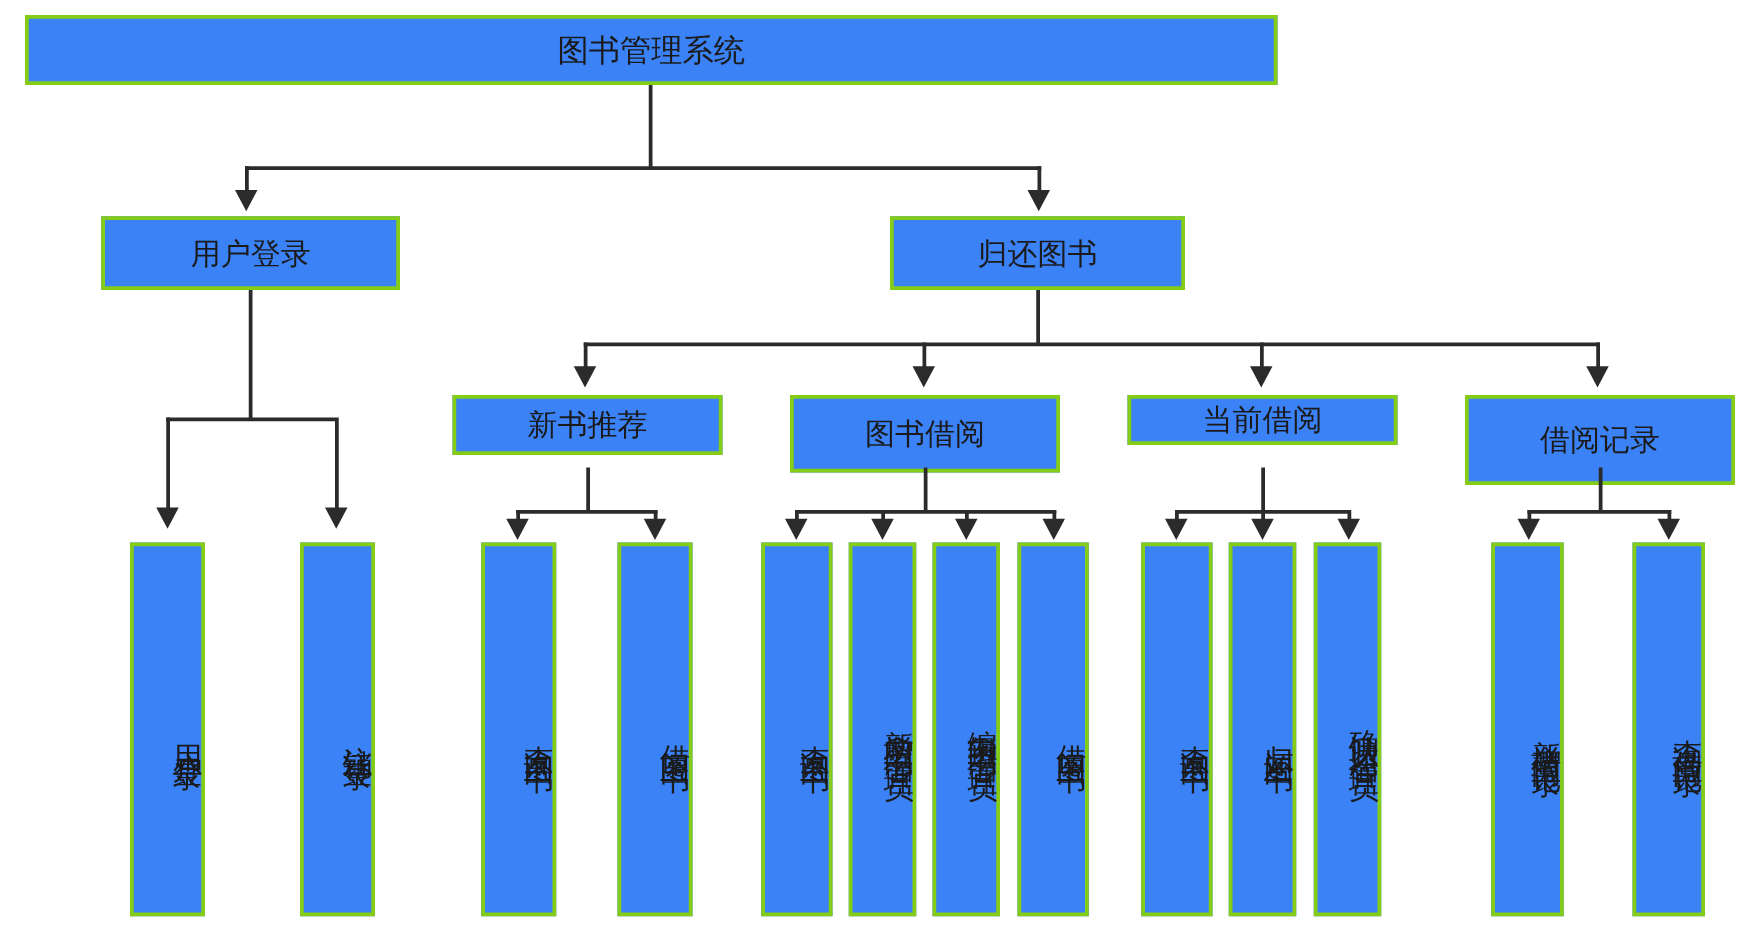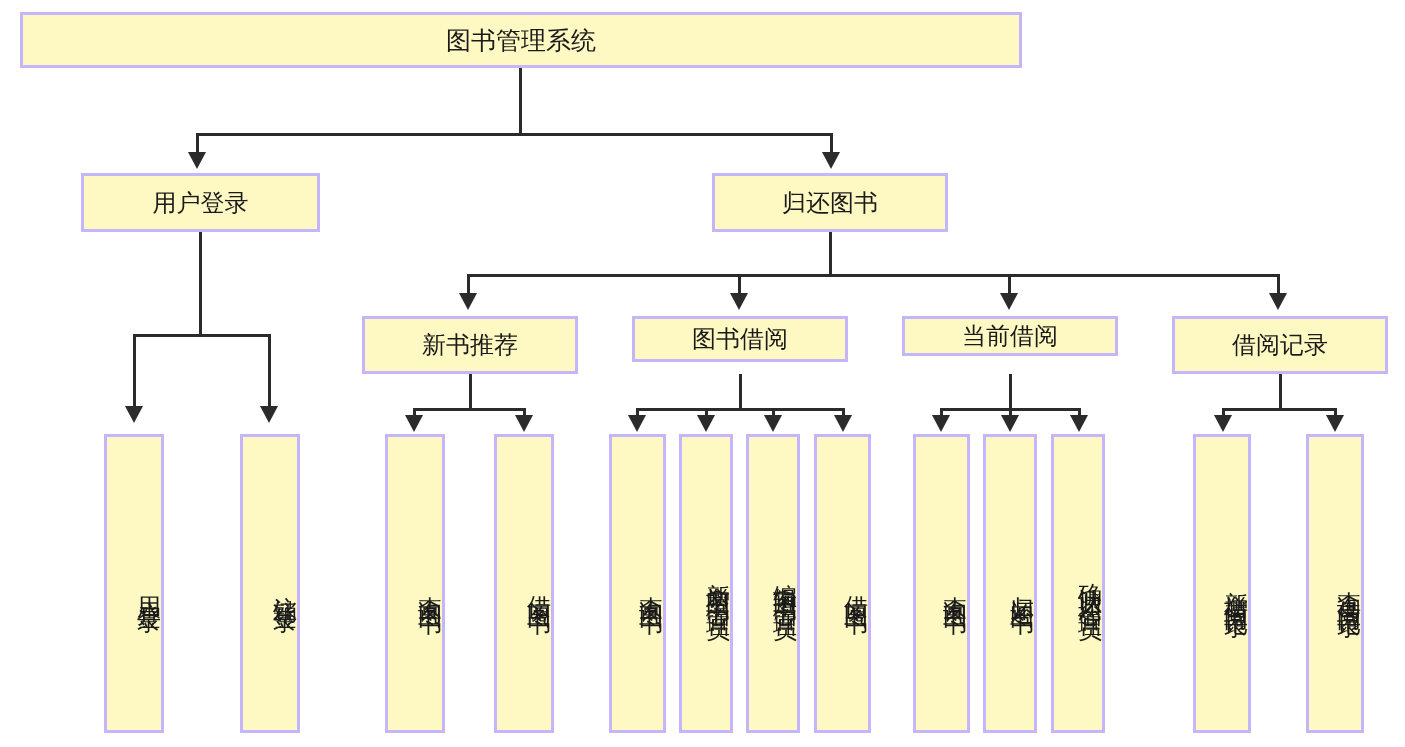--- a/index.html
+++ b/index.html
@@ -13,22 +13,22 @@
   #canvas {
     position: relative;
     width: 1405px;
     height: 747px;
     background: #ffffff;
     overflow: hidden;
   }
   .node {
     position: absolute;
     box-sizing: border-box;
-    border: 3px solid #c4b5fd;
-    background: #fef9c3;
+    border: 3px solid #84cc16;
+    background: #3b82f6;
     display: flex;
     align-items: center;
     justify-content: center;
     color: #1a1a1a;
   }
   .node.root {
     font-size: 25px;
   }
   .node.level2 {
     font-size: 24px;
@@ -109,30 +109,30 @@
   <div class="conn h" style="left:467px; top:274px; width:813px;"></div>
   <div class="conn v" style="left:467px; top:274px; height:22px;"></div>
   <div class="arrow" style="left:459px; top:293px;"></div>
   <div class="conn v" style="left:738px; top:274px; height:22px;"></div>
   <div class="arrow" style="left:730px; top:293px;"></div>
   <div class="conn v" style="left:1008px; top:274px; height:22px;"></div>
   <div class="arrow" style="left:1000px; top:293px;"></div>
   <div class="conn v" style="left:1277px; top:274px; height:22px;"></div>
   <div class="arrow" style="left:1269px; top:293px;"></div>
 
-  <div class="node level2" style="left:362px; top:316px; width:216px; height:58px;">
+  <div class="node level2" style="left:362px; top:316px; width:216px; height:48px;">
     <span>新书推荐</span>
   </div>
-  <div class="node level2" style="left:632px; top:316px; width:216px; height:46px;">
+  <div class="node level2" style="left:632px; top:316px; width:216px; height:62px;">
     <span>图书借阅</span>
   </div>
   <div class="node level2" style="left:902px; top:316px; width:216px; height:40px;">
     <span>当前借阅</span>
   </div>
-  <div class="node level2" style="left:1172px; top:316px; width:216px; height:58px;">
+  <div class="node level2" style="left:1172px; top:316px; width:216px; height:72px;">
     <span>借阅记录</span>
   </div>
 
   <div class="conn v" style="left:469px; top:374px; height:36px;"></div>
   <div class="conn h" style="left:413px; top:408px; width:113px;"></div>
   <div class="conn v" style="left:413px; top:408px; height:10px;"></div>
   <div class="arrow" style="left:405px; top:415px;"></div>
   <div class="conn v" style="left:523px; top:408px; height:10px;"></div>
   <div class="arrow" style="left:515px; top:415px;"></div>
 

